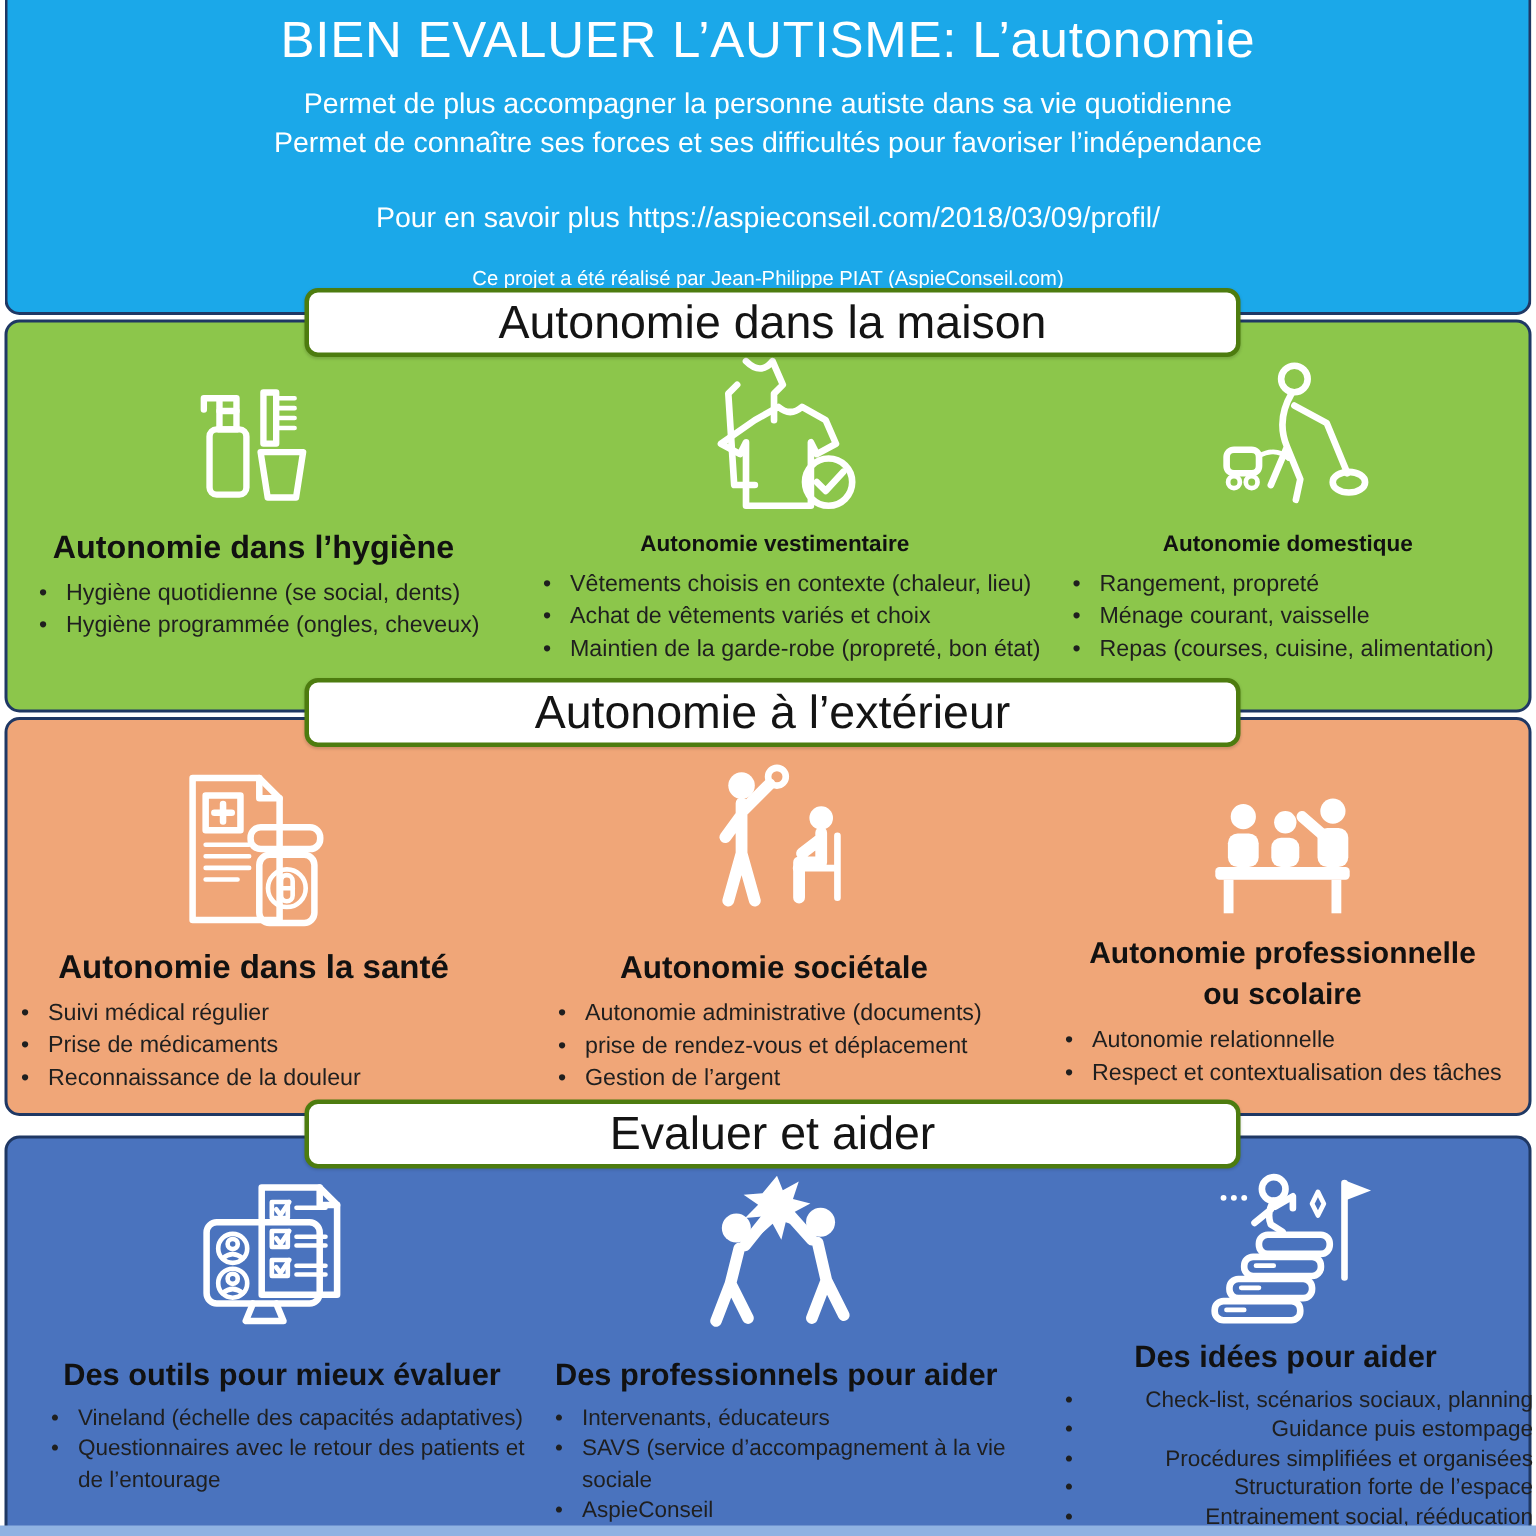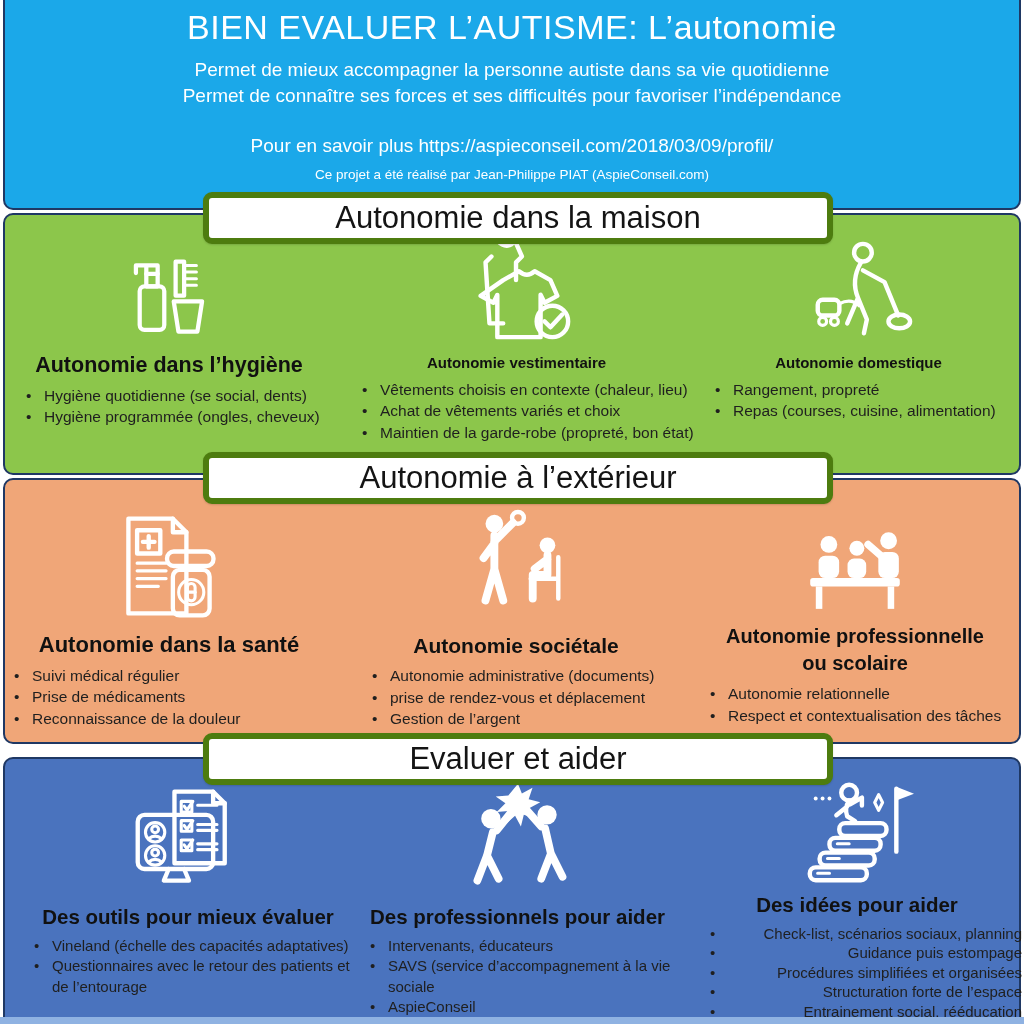--- a/index.html
+++ b/index.html
@@ -11,25 +11,25 @@
   #panel-header{top:-4px;height:212px;background:#1ba8e9;border-radius:0 0 10px 10px;border-top:none;}
   #panel-maison{top:213px;height:258px;background:#8cc64b;}
   #panel-exterieur{top:478px;height:262px;background:#f0a678;}
   #panel-evaluer{top:757px;height:272px;background:#4a73be;}
   .bottom-strip{position:absolute;left:0;right:0;bottom:0;height:7px;background:#8fb2e2;z-index:6;}
 
   .hdr{color:#fff;text-align:center;}
   .hdr-title{padding-top:12px;font-size:34px;letter-spacing:.5px;}
   .hdr-sub{margin-top:10px;font-size:19px;line-height:26px;}
   .hdr-link{margin-top:26px;font-size:19px;}
-  .hdr-credit{margin-top:10px;font-size:13.5px;}
+  .hdr-credit{margin-top:21px;font-size:13.5px;}
 
   .band{
     position:absolute;left:203px;width:618px;height:40px;z-index:5;
-    background:#fff;border:6px solid #4d7c0f;border-radius:9px;
+    background:#fff;border:3px solid #4d7c0f;border-radius:9px;
     display:flex;align-items:center;justify-content:center;
     font-size:31px;color:#141414;box-shadow:0 1px 2px rgba(0,0,0,.15);text-align:right;
   }
   #band-1{top:192px;}
   #band-2{top:452px;}
   #band-3{top:733px;}
 
   .col{position:absolute;display:flex;flex-direction:column;align-items:center;z-index:3;}
   .iconbox{display:flex;align-items:flex-end;justify-content:center;}
   .card-title{font-weight:bold;color:#111;text-align:center;line-height:1.25;}
@@ -74,21 +74,21 @@
   .lw{fill:none;stroke:#fff;stroke-width:8;stroke-linecap:round;stroke-linejoin:round;}
 </style>
 </head>
 <body>
 
 <div class="canvas">
 
   <div class="panel hdr" id="panel-header">
     <div class="hdr-title">BIEN EVALUER L’AUTISME: L’autonomie</div>
     <div class="hdr-sub">
-      <div>Permet de mieux accompagner la personne autiste dans sa vie quotidienne</div>
+      <div>Permet de plus accompagner la personne autiste dans sa vie quotidienne</div>
       <div>Permet de connaître ses forces et ses difficultés pour favoriser l’indépendance</div>
     </div>
     <div class="hdr-link">Pour en savoir plus https://aspieconseil.com/2018/03/09/profil/</div>
     <div class="hdr-credit">Ce projet a été réalisé par Jean-Philippe PIAT (AspieConseil.com)</div>
   </div>
 
   <div class="panel" id="panel-maison"></div>
   <div class="panel" id="panel-exterieur"></div>
   <div class="panel" id="panel-evaluer"></div>
 
@@ -141,20 +141,21 @@
         <ellipse class="st" cx="97" cy="88" rx="11" ry="7"></ellipse>
         <rect class="st" x="14" y="66" width="22" height="16" rx="5"></rect>
         <circle class="stt" cx="19" cy="88" r="4"></circle>
         <circle class="stt" cx="31" cy="88" r="4"></circle>
         <path class="stt" d="M36,70 q12,-6 20,2"></path>
       </svg>
     </div>
     <div class="card-title">Autonomie domestique</div>
     <ul class="bullets b155" style="padding-left:10px;">
       <li>Rangement, propreté</li>
+      <li>Ménage courant, vaisselle</li>
       <li>Repas (courses, cuisine, alimentation)</li>
     </ul>
   </div>
 
   <div class="col" id="c-san">
     <div class="iconbox">
       <svg class="icn" width="116" height="120" viewBox="0 0 120 120">
         <path class="st" d="M18,10 h46 l14,14 v84 h-60 z"></path>
         <path class="st" d="M64,10 v14 h14"></path>
         <rect class="st" x="27" y="22" width="24" height="24"></rect>

